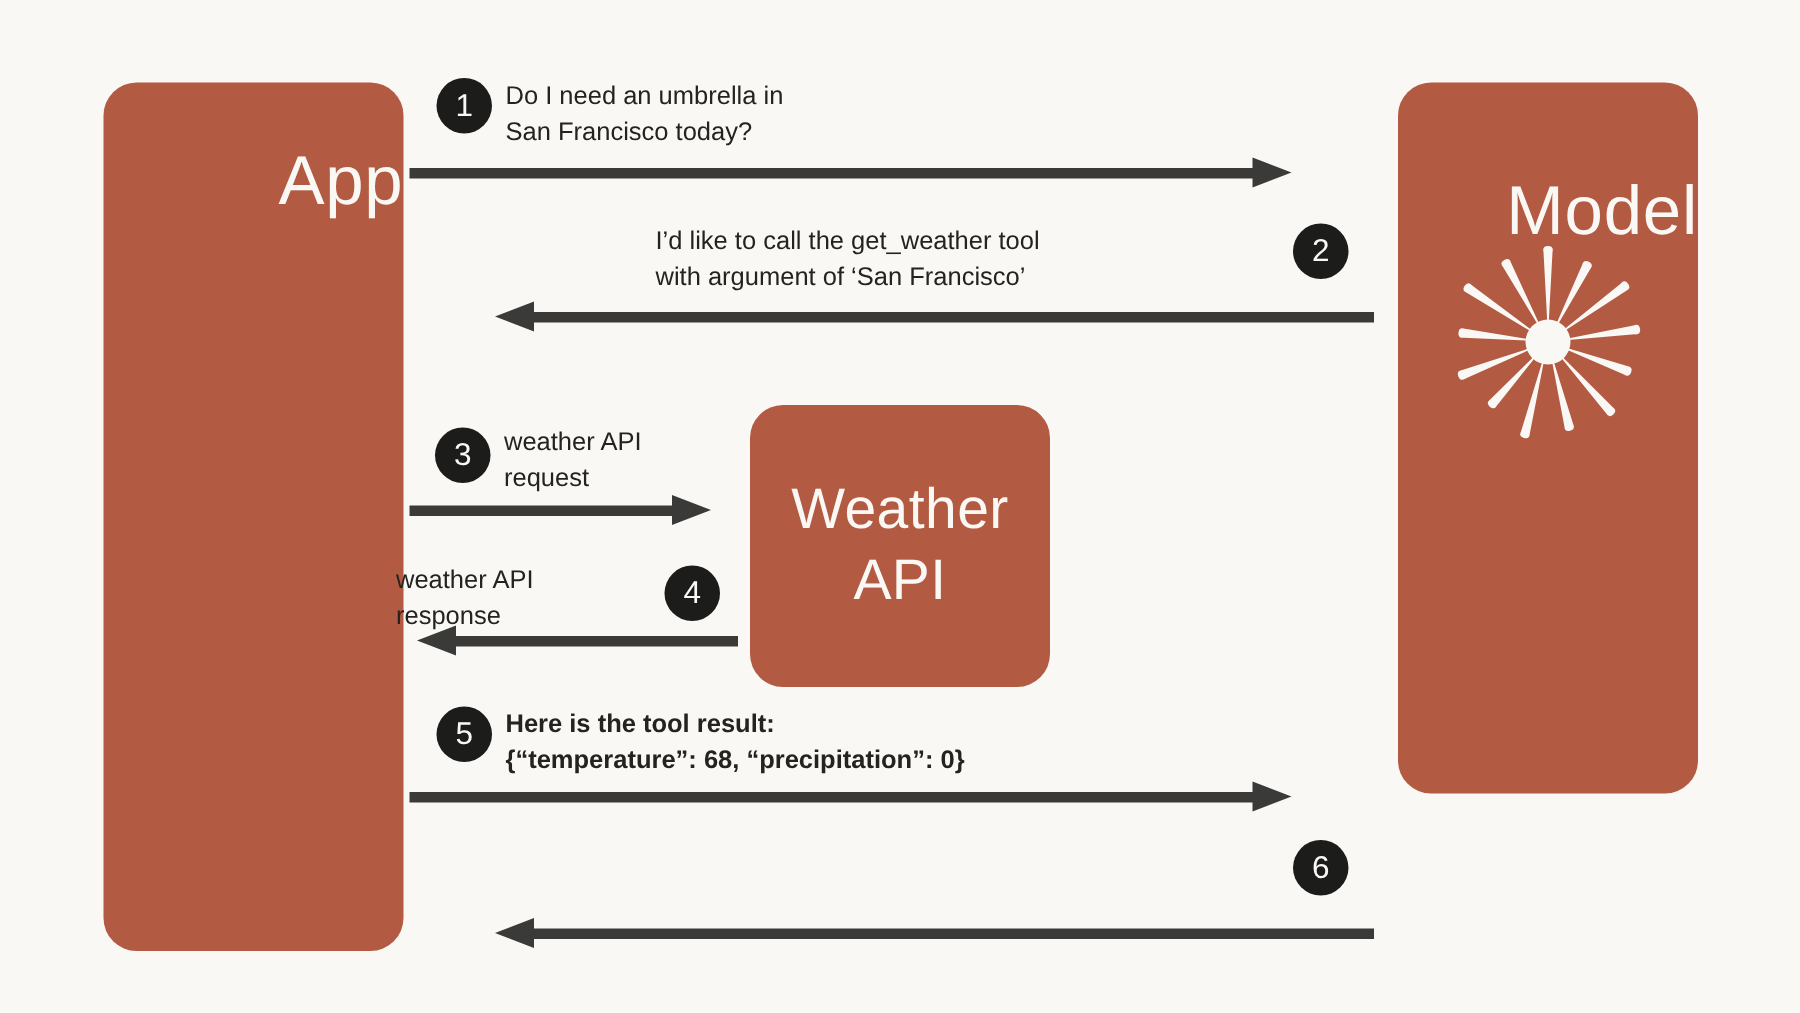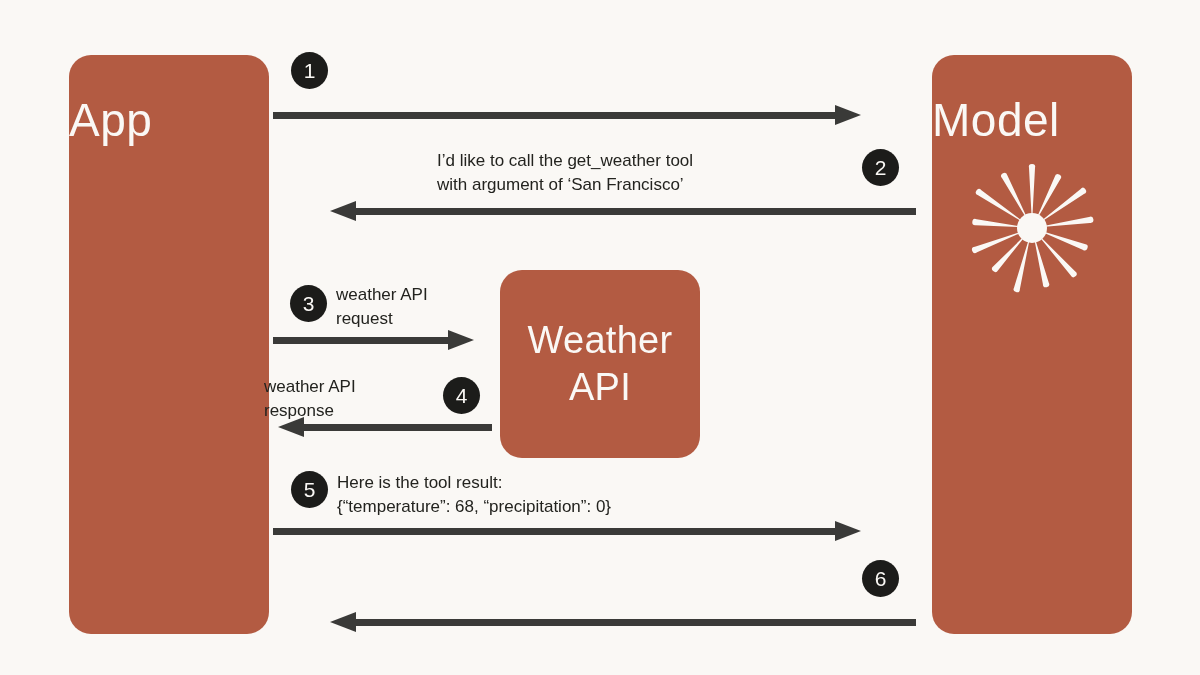--- a/index.html
+++ b/index.html
@@ -20,43 +20,43 @@
   }
 
   
   .lane {
     position: absolute;
     background: #b35b42;
     border-radius: 22px;
     box-sizing: border-box;
     display: flex;
     flex-direction: column;
-    align-items: flex-start;
+    align-items: flex-end;
   }
   .lane-title {
     color: #faf8f5;
     font-size: 46px;
     font-weight: 400;
     letter-spacing: 0.5px;
     line-height: 1.1;
     text-align: center;
   }
   #lane-app {
     left: 69px;
     top: 55px;
     width: 200px;
     height: 579px;
     padding-top: 40px;
   }
   #lane-model {
     left: 932px;
     top: 55px;
     width: 200px;
-    height: 579px;
-    padding-top: 40px;
+    height: 474px;
+    padding-top: 60px;
   }
   #tool-box {
     position: absolute;
     left: 500px;
     top: 270px;
     width: 200px;
     height: 188px;
     background: #b35b42;
     border-radius: 22px;
     display: flex;
@@ -177,20 +177,22 @@
   </div>
 
   <div id="tool-box">
     <div class="tool-title">Weather
 API</div>
   </div>
 
   <div class="badge" style="left:291px; top:52px;">
     <span>1</span>
   </div>
+  <div class="caption left" style="left:337px; top:52px; width:420px;">Do I need an umbrella in
+San Francisco today?</div>
   <div class="arrow" style="left:273px; top:104px; width:590px;">
     <svg viewBox="0 0 590 22" width="590" height="22">
       <rect x="0" y="8" width="567" height="7" fill="#3a3a38"></rect>
       <path d="M562,1 L588,11 L562,21 Z" fill="#3a3a38"></path>
     </svg>
   </div>
 
   <div class="badge" style="left:862px; top:149px;">
     <span>2</span>
   </div>
@@ -223,21 +225,21 @@
   <div class="arrow" style="left:276px; top:416px; width:216px;">
     <svg viewBox="0 0 216 22" width="216" height="22">
       <rect x="23" y="8" width="193" height="7" fill="#3a3a38"></rect>
       <path d="M28,1 L2,11 L28,21 Z" fill="#3a3a38"></path>
     </svg>
   </div>
 
   <div class="badge" style="left:291px; top:471px;">
     <span>5</span>
   </div>
-  <div class="caption left" style="left:337px; top:471px; width:470px;">Here is the tool result:
+  <div class="caption left" style="left:337px; top:471px; width:470px;font-weight:bold;">Here is the tool result:
 {“temperature”: 68, “precipitation”: 0}</div>
   <div class="arrow" style="left:273px; top:520px; width:590px;">
     <svg viewBox="0 0 590 22" width="590" height="22">
       <rect x="0" y="8" width="567" height="7" fill="#3a3a38"></rect>
       <path d="M562,1 L588,11 L562,21 Z" fill="#3a3a38"></path>
     </svg>
   </div>
 
   <div class="badge" style="left:862px; top:560px;">
     <span>6</span>

